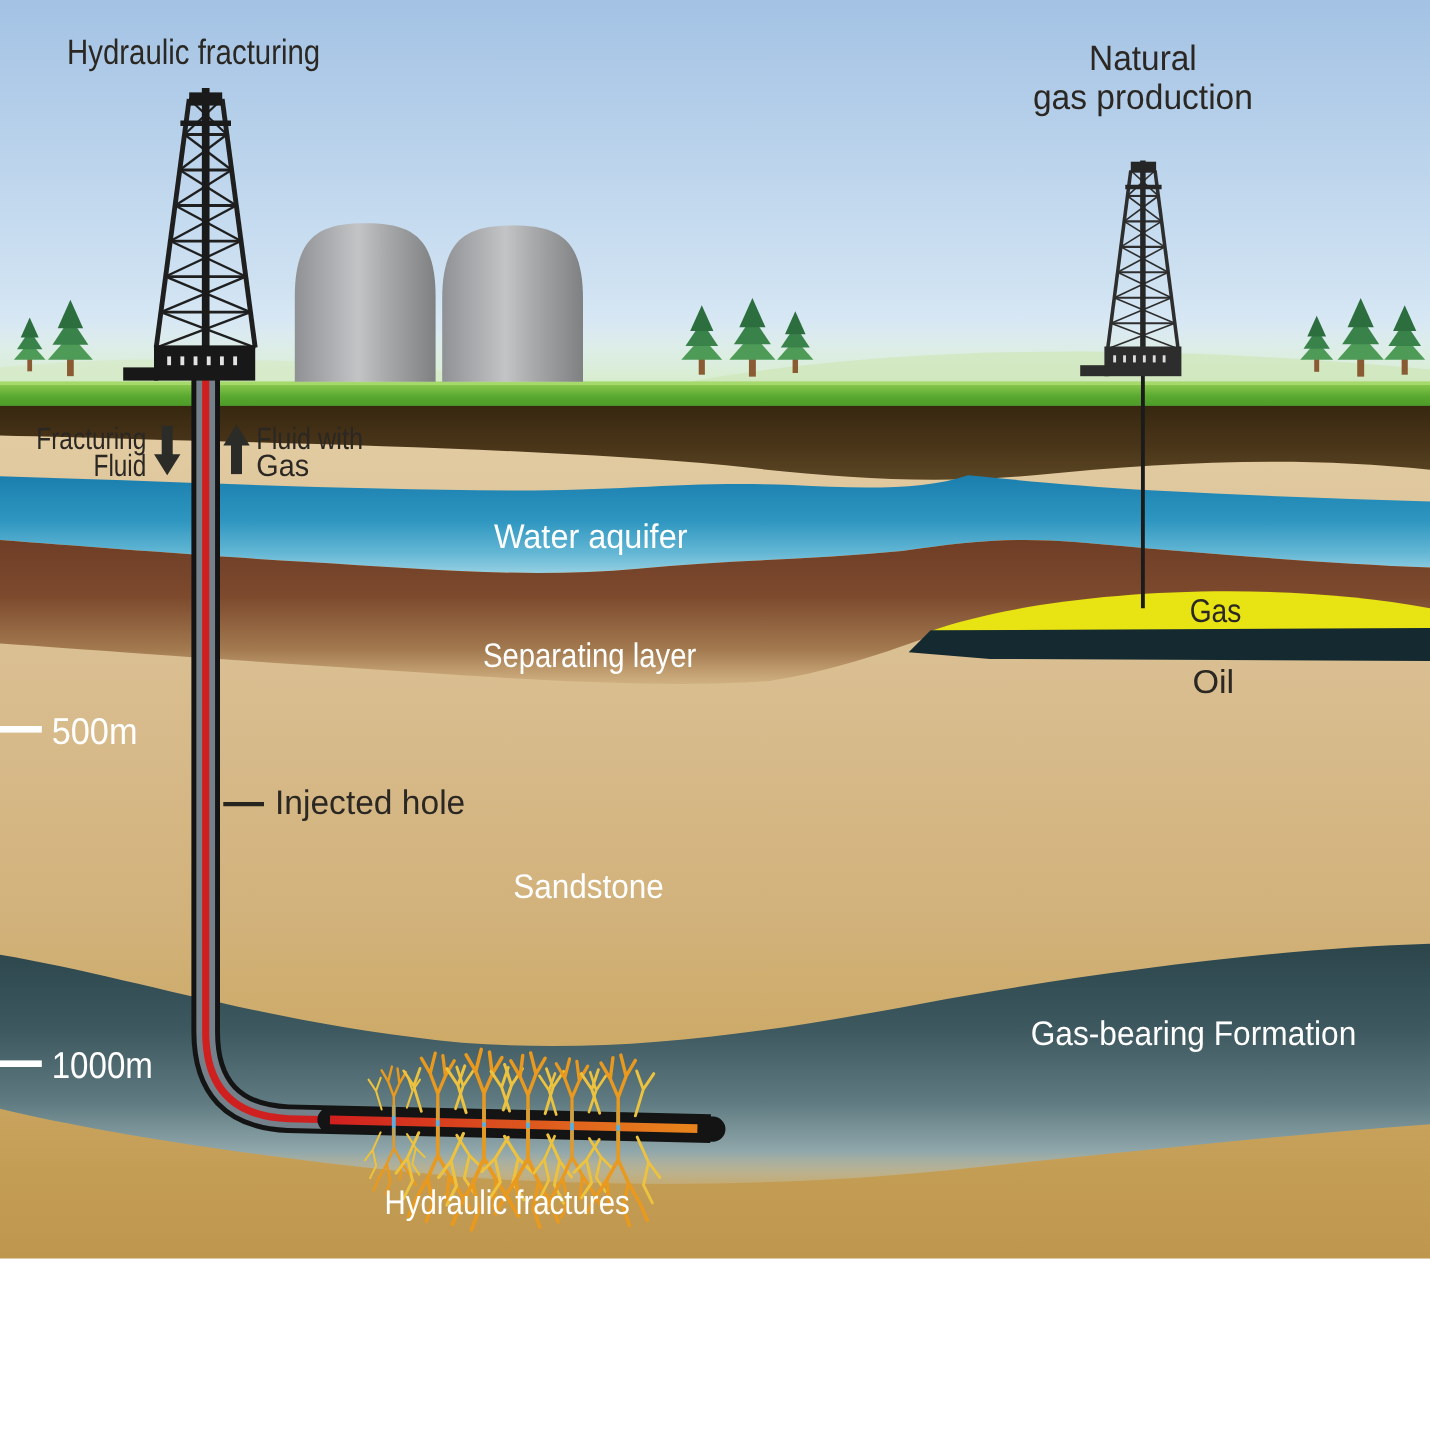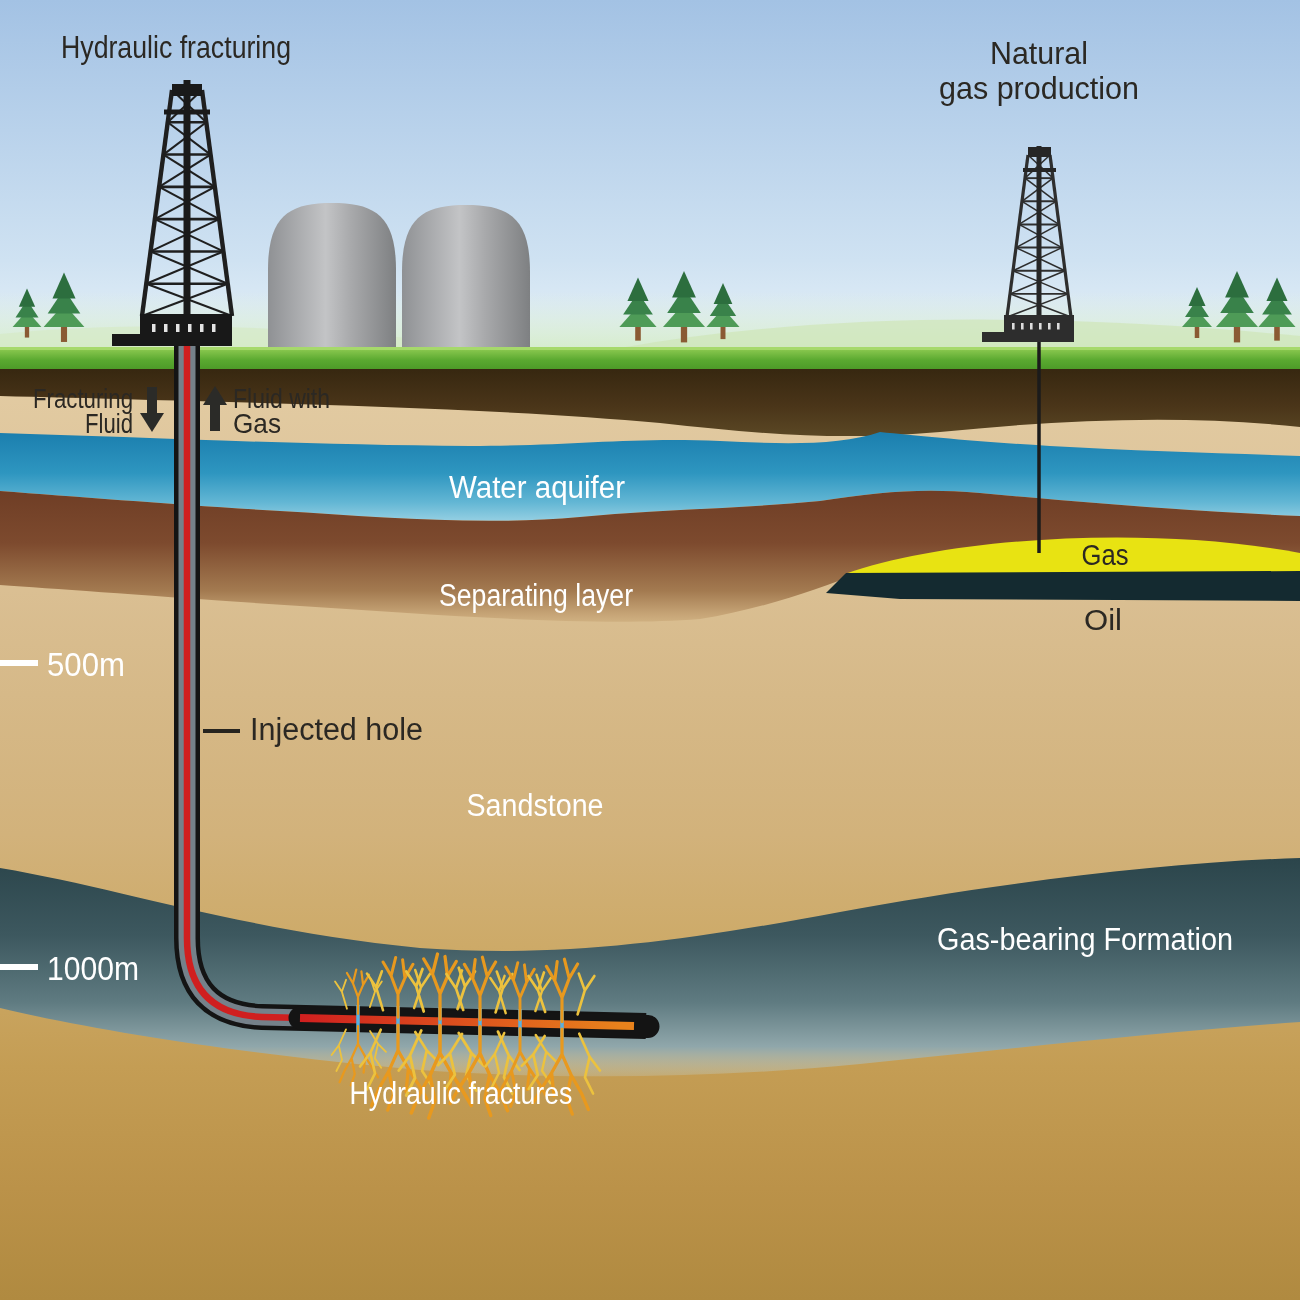--- a/index.html
+++ b/index.html
@@ -1,16 +1,16 @@
 <!DOCTYPE html>
 <html><head>
 <meta charset="utf-8">
 <style>
   html,body{margin:0;padding:0;background:#fff;}
-  .stage{position:relative;width:1300px;height:1300px;overflow:hidden;
+  .stage{position:relative;width:1300px;height:1144px;overflow:hidden;
          font-family:"Liberation Sans", sans-serif;}
   svg{display:block;}
   text{font-family:"Liberation Sans", sans-serif;}
   .lbl-dark{fill:#2b2823;}
   .lbl-white{fill:#ffffff;}
 </style>
 </head>
 <body>
 
 <div class="stage">

